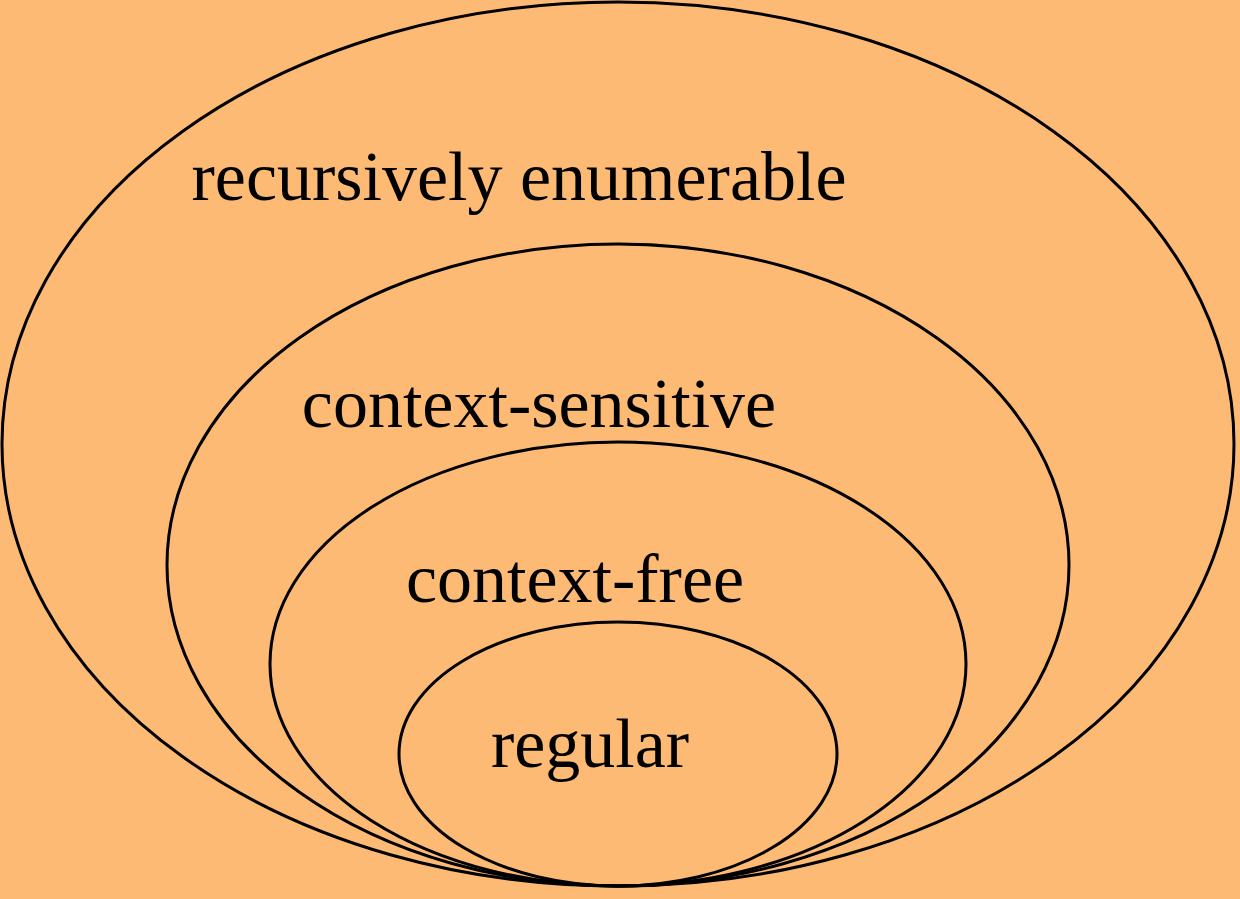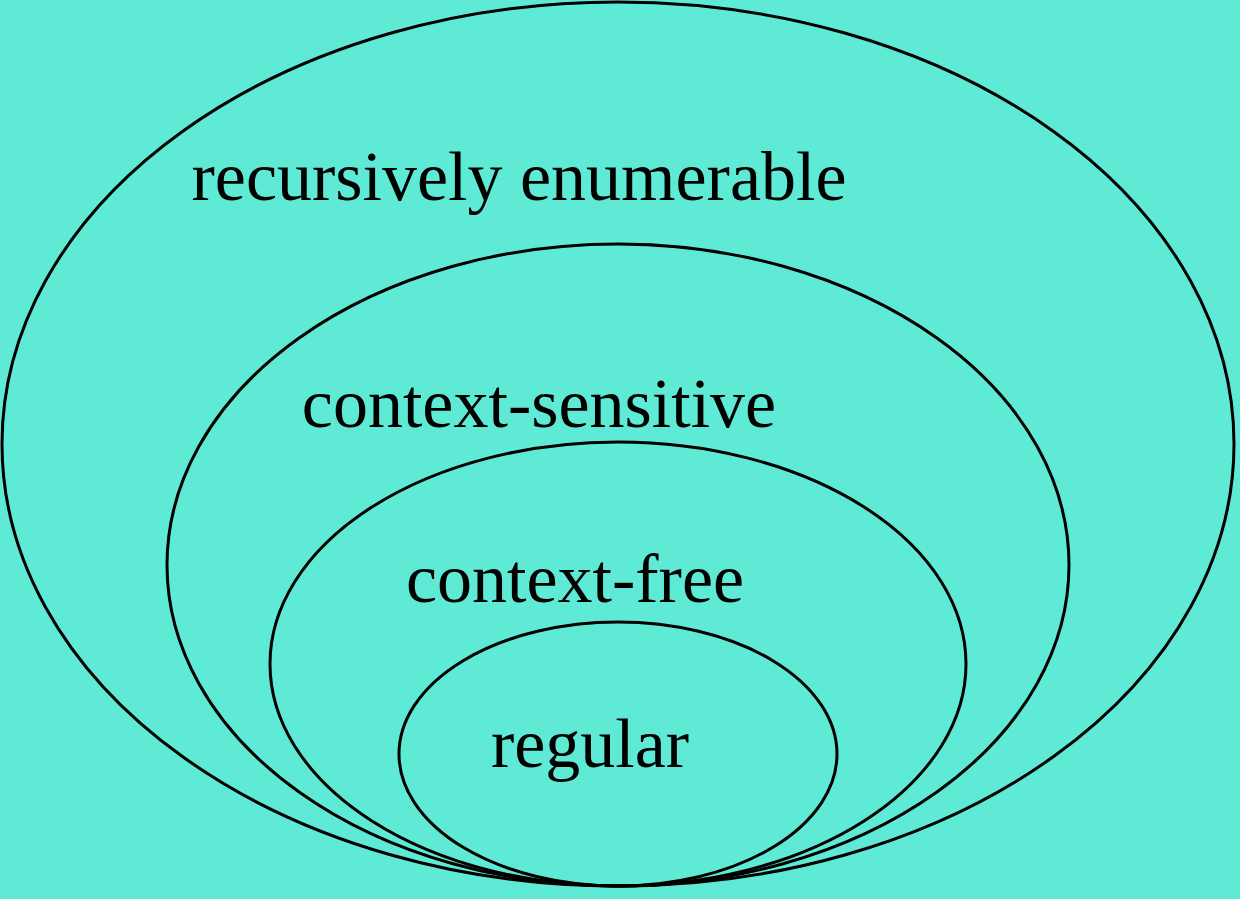--- a/index.html
+++ b/index.html
@@ -7,21 +7,21 @@
     padding: 0;
     width: 1240px;
     height: 899px;
     background: #ffffff;
     overflow: hidden;
   }
   .diagram-stage {
     position: relative;
     width: 1240px;
     height: 899px;
-    background: #5eead4;
+    background: #fdba74;
   }
   svg {
     display: block;
   }
   .set-ellipse {
     fill: none;
     stroke: #000000;
     stroke-width: 3;
   }
   .set-label {

